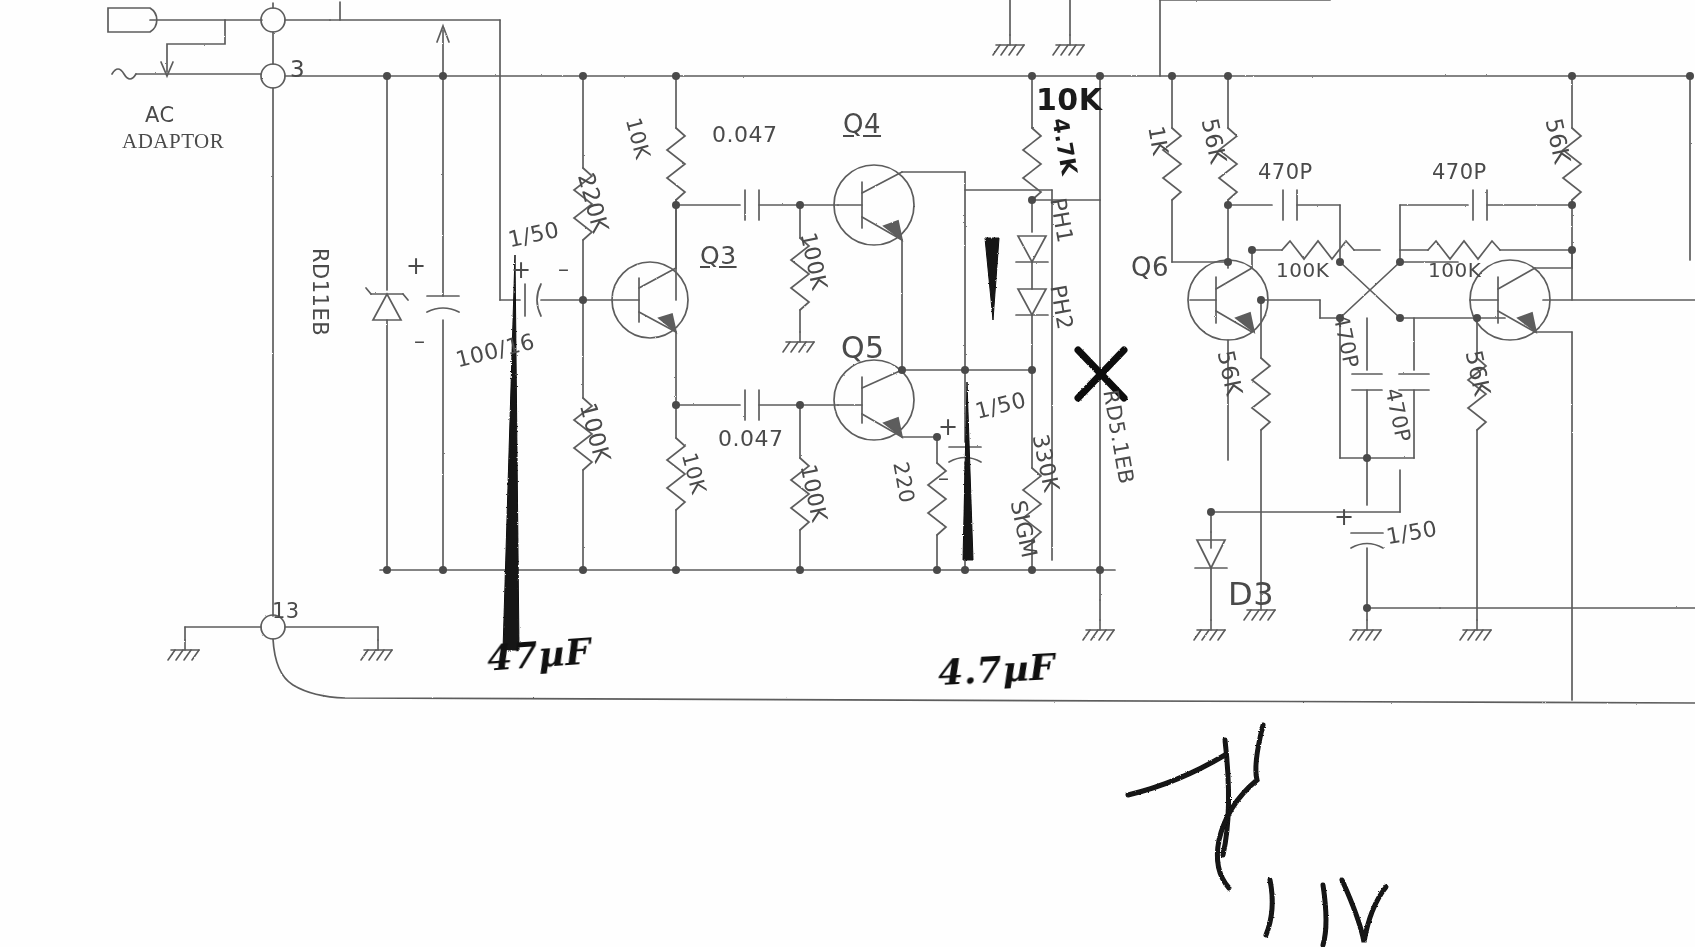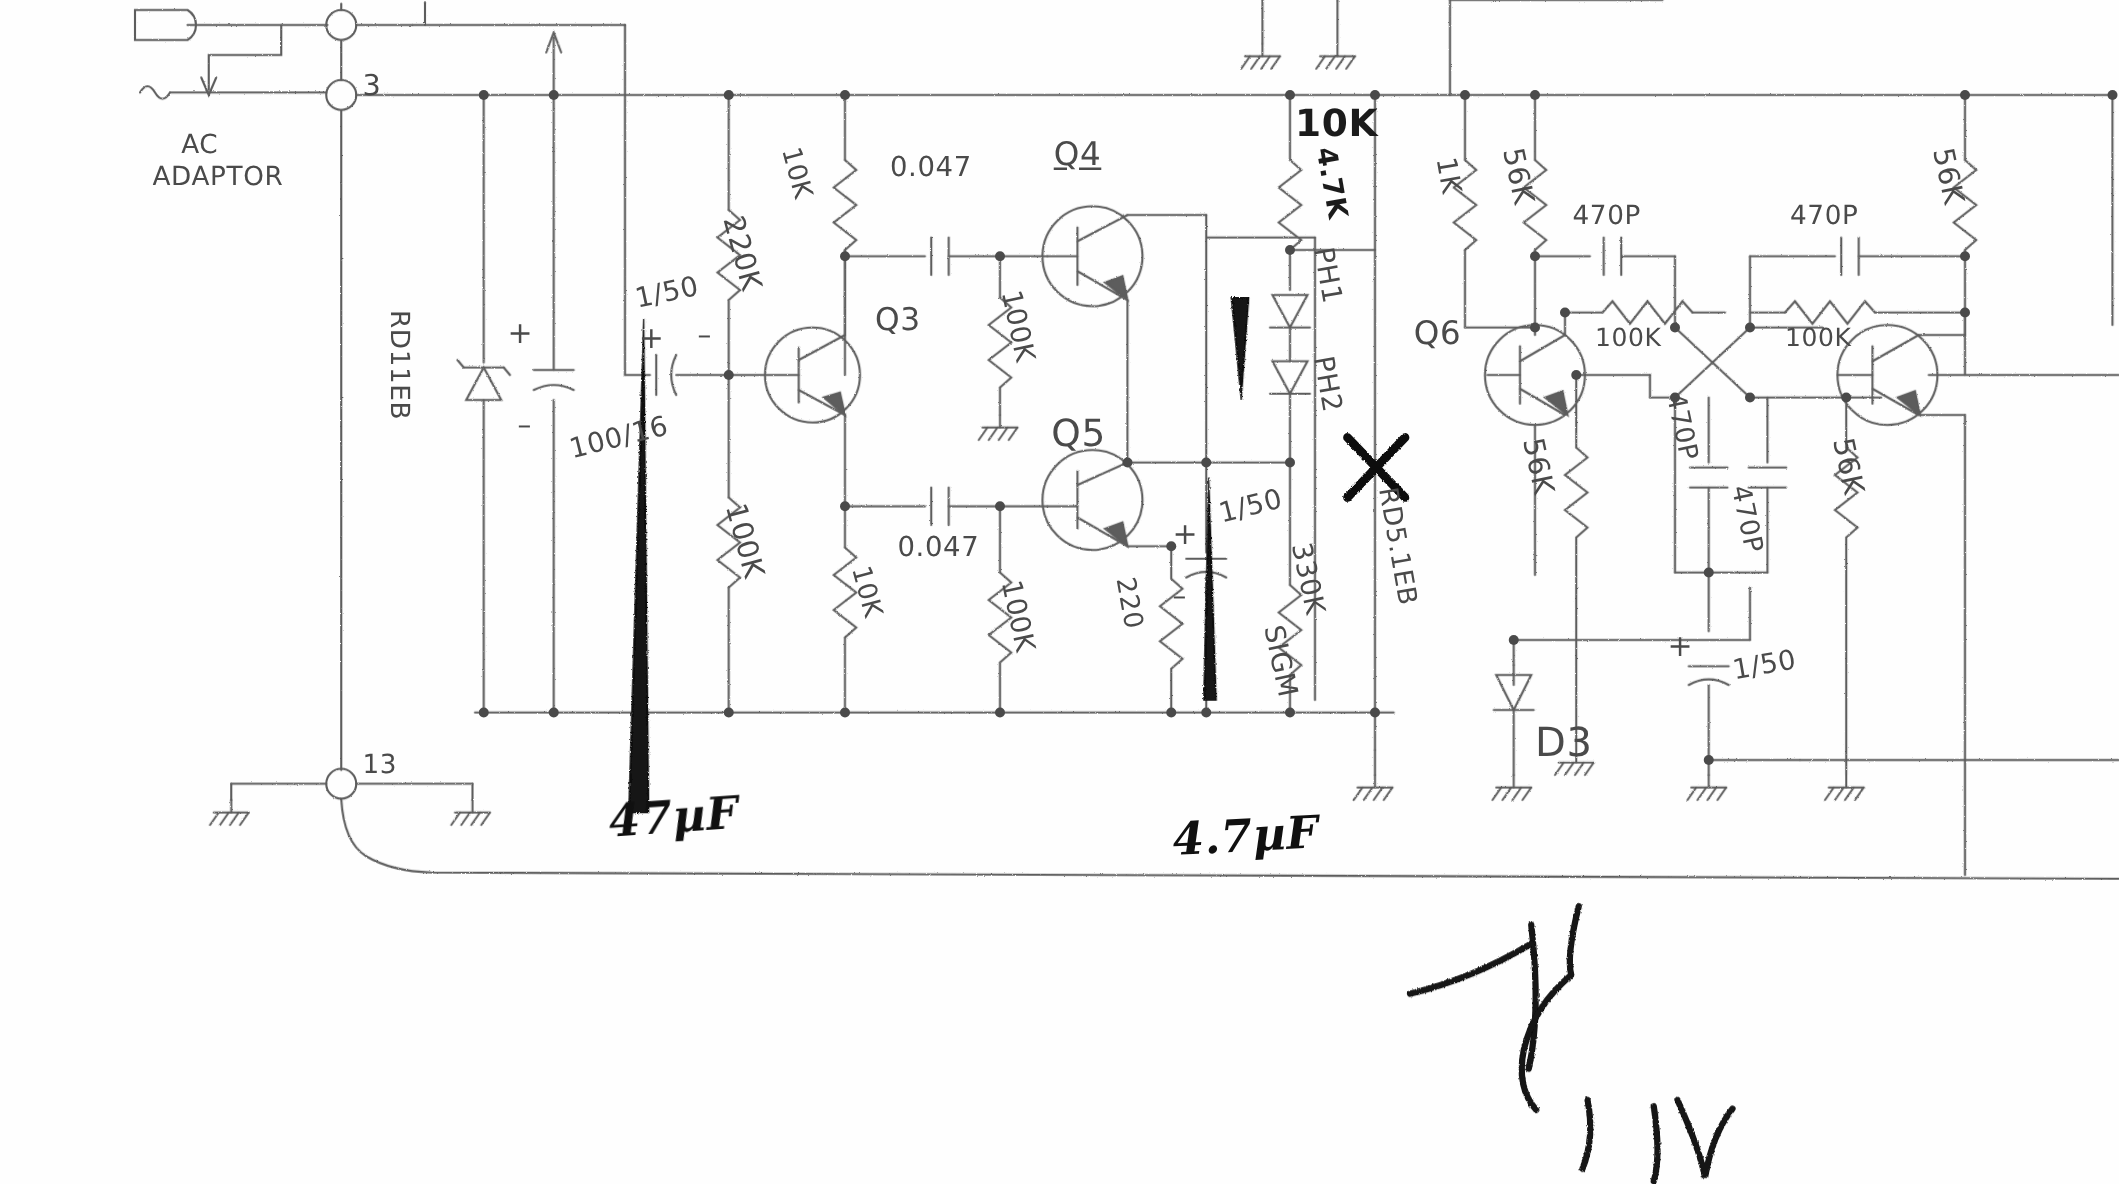--- a/index.html
+++ b/index.html
@@ -378,43 +378,43 @@
     <path d="M1128 795 q50 -12 97 -40"></path>
     <path d="M1263 725 q-10 40 -6 55 q-30 25 -38 60 q-6 30 10 48"></path>
     <path d="M1270 880 q6 30 -4 55"></path>
     <path d="M1323 885 q6 40 0 60"></path>
     <path d="M1342 880 q18 40 22 62 q6 -35 22 -55"></path>
   </g>
 
 </svg>
 
 <div class="lbl" style="left:145px;top:103px;font-size:21px;">AC</div>
-<div class="lbl" style="left:122px;top:129px;font-size:21px;">ADAPTOR</div>
+<div class="lbl" style="left:122px;top:129px;font-size:21px;font-family:Liberation Serif, serif;">ADAPTOR</div>
 
 <div class="lbl" style="left:290px;top:56px;font-size:23px;">3</div>
-<div class="lbl" style="left:290px;top:599px;font-size:21px;">13</div>
+<div class="lbl" style="left:272px;top:599px;font-size:21px;">13</div>
 
 <div class="lbl" style="left:332px;top:248px;font-size:21px;transform:rotate(90deg);transform-origin:left top;">RD11EB</div>
 
 <div class="lbl" style="left:455px;top:338px;font-size:22px;transform:rotate(-14deg);">100/16</div>
 <div class="lbl" style="left:508px;top:222px;font-size:22px;transform:rotate(-12deg);">1/50</div>
 
 <div class="lbl" style="left:598px;top:170px;font-size:23px;transform:rotate(75deg);transform-origin:left top;">220K</div>
 <div class="lbl" style="left:600px;top:400px;font-size:23px;transform:rotate(75deg);transform-origin:left top;">100K</div>
 <div class="lbl" style="left:644px;top:115px;font-size:21px;transform:rotate(75deg);transform-origin:left top;">10K</div>
 <div class="lbl" style="left:700px;top:450px;font-size:21px;transform:rotate(75deg);transform-origin:left top;">10K</div>
 <div class="lbl" style="left:820px;top:230px;font-size:22px;transform:rotate(78deg);transform-origin:left top;">100K</div>
 <div class="lbl" style="left:820px;top:462px;font-size:22px;transform:rotate(78deg);transform-origin:left top;">100K</div>
 <div class="lbl" style="left:912px;top:460px;font-size:21px;transform:rotate(80deg);transform-origin:left top;">220</div>
 
 <div class="lbl" style="left:712px;top:122px;font-size:22px;">0.047</div>
 <div class="lbl" style="left:718px;top:426px;font-size:22px;">0.047</div>
 <div class="lbl" style="left:975px;top:393px;font-size:22px;transform:rotate(-14deg);">1/50</div>
 
-<div class="lbl" style="left:700px;top:241px;font-size:25px;">Q3</div>
+<div class="lbl" style="left:700px;top:241px;font-size:25px;text-decoration:underline;">Q3</div>
 <div class="lbl" style="left:843px;top:109px;font-size:26px;text-decoration:underline;">Q4</div>
 <div class="lbl" style="left:841px;top:330px;font-size:30px;">Q5</div>
 <div class="lbl" style="left:1131px;top:252px;font-size:26px;">Q6</div>
 
 <div class="lbl" style="left:1036px;top:82px;font-size:30px;font-weight:bold;color:#1b1b1b;">10K</div>
 <div class="lbl" style="left:1072px;top:116px;font-size:22px;transform:rotate(80deg);transform-origin:left top;color:#1b1b1b;font-weight:bold;">4.7K</div>
 <div class="lbl" style="left:1070px;top:196px;font-size:22px;transform:rotate(80deg);transform-origin:left top;">PH1</div>
 <div class="lbl" style="left:1070px;top:283px;font-size:22px;transform:rotate(80deg);transform-origin:left top;">PH2</div>
 <div class="lbl" style="left:1052px;top:432px;font-size:22px;transform:rotate(78deg);transform-origin:left top;">330K</div>
 <div class="lbl" style="left:1030px;top:498px;font-size:22px;transform:rotate(78deg);transform-origin:left top;">SIGM</div>

